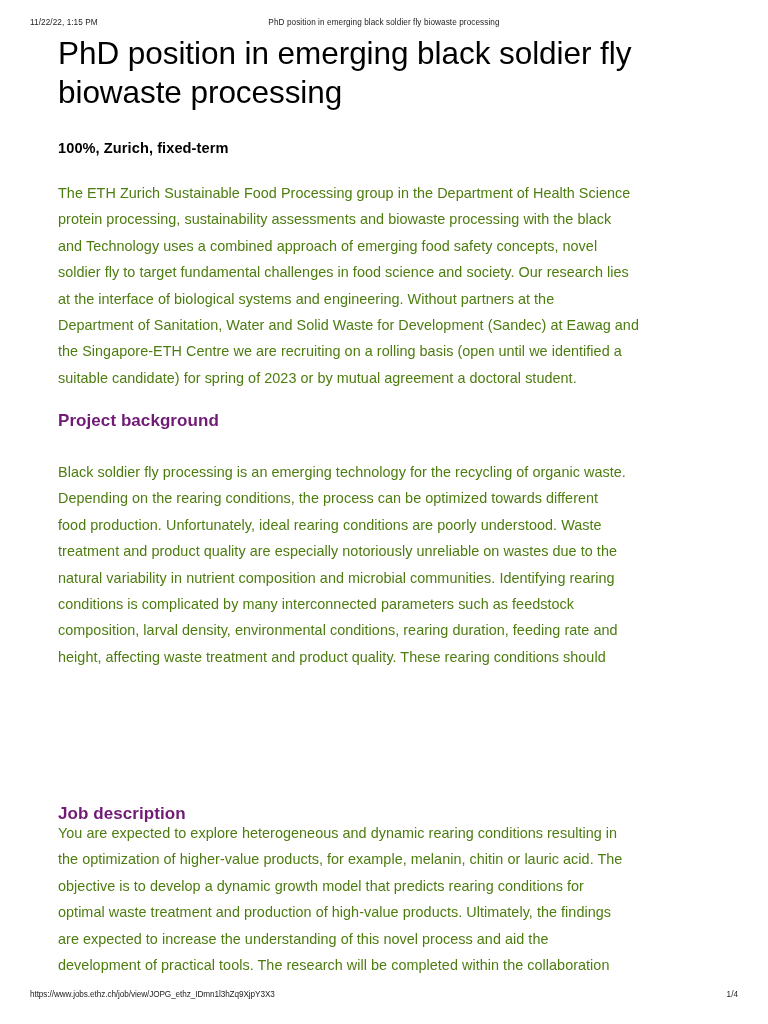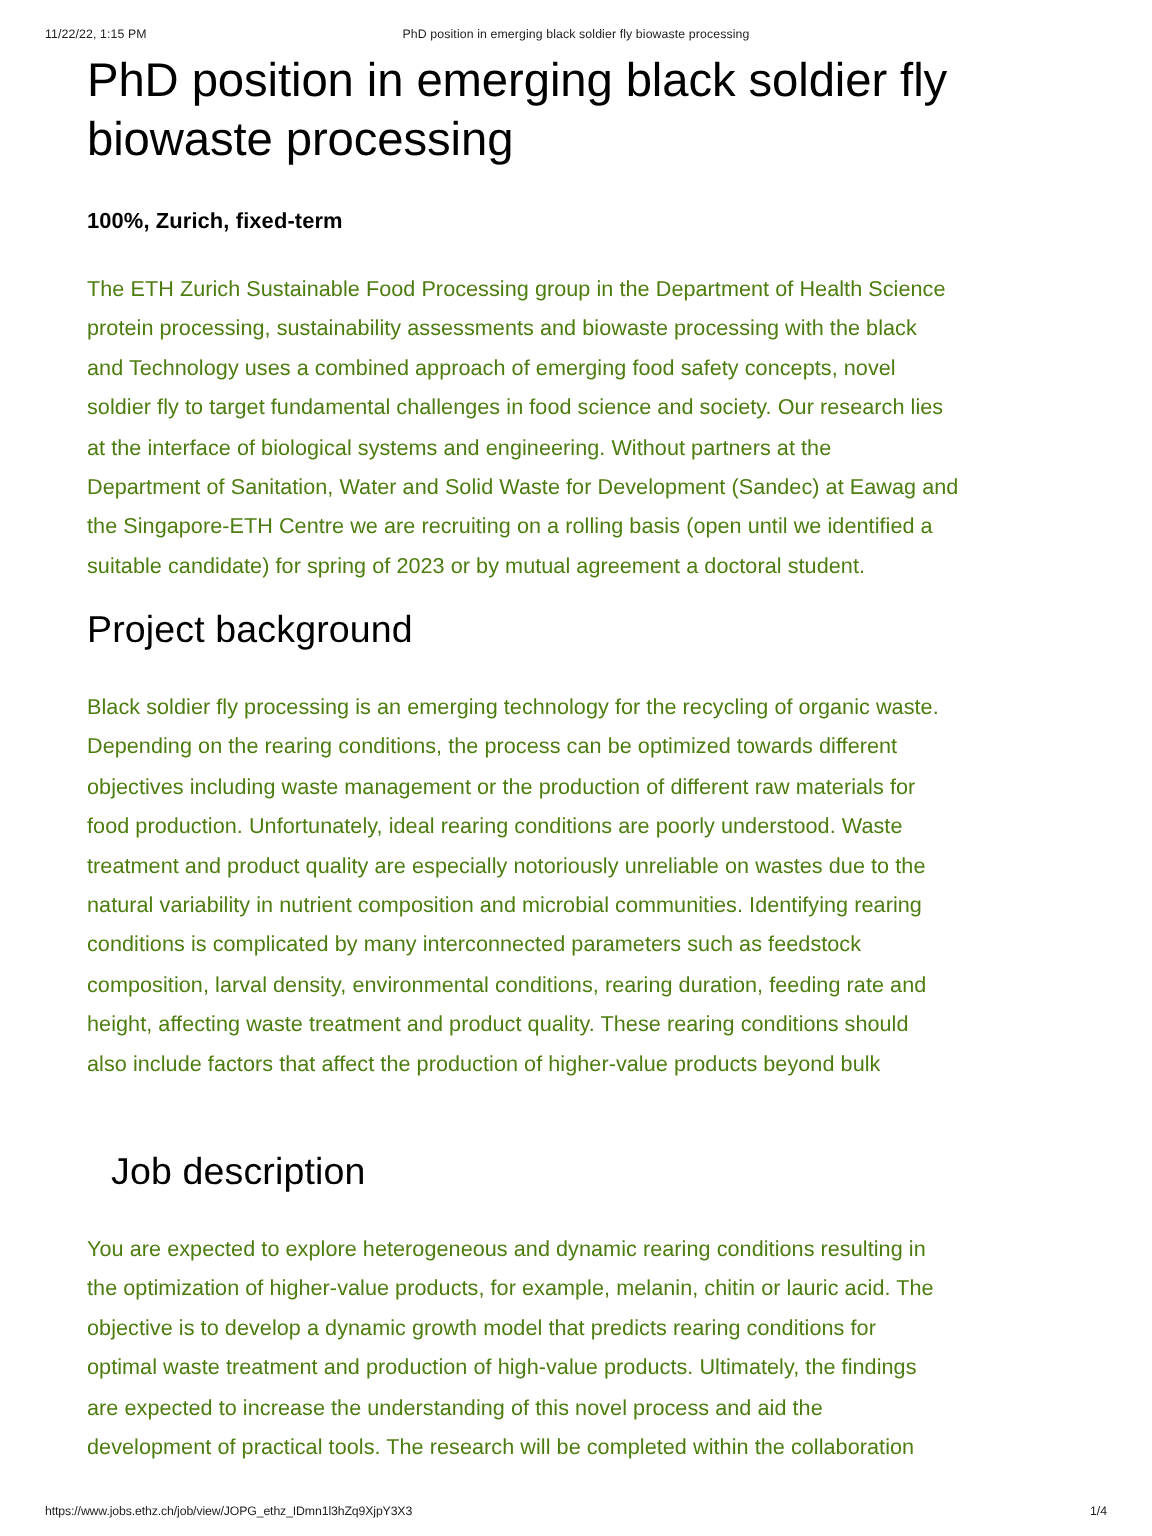--- a/index.html
+++ b/index.html
@@ -40,21 +40,21 @@
     position: absolute;
     left: 0;
     width: 768px;
     text-align: center;
     white-space: nowrap;
   }
 
   
   .print-footer {
     position: absolute;
-    bottom: 7px;
+    bottom: 20px;
     left: 0;
     width: 768px;
     height: 14px;
     font-size: 8.2px;
     color: #1c1c1c;
   }
   .print-footer .pf-url {
     position: absolute;
     left: 30px;
     top: 0;
@@ -108,33 +108,33 @@
     color: #4d7c0f;
     letter-spacing: 0.003em;
     margin: 0;
     padding: 0;
   }
 
   h2.section-heading {
     margin: 0;
     padding: 0;
     font-family: "Liberation Sans Narrow", "Liberation Sans", sans-serif;
-    font-weight: 400;
-    font-size: 25px;
+    font-weight: 700;
+    font-size: 17px;
     line-height: 27px;
     letter-spacing: 0.004em;
-    color: #000000;
+    color: #701a75;
   }
 
   
   .blk { position: absolute; left: 0; width: 654px; }
   #intro-paragraph   { top: 146px; }
   #heading-project   { top: 373px; }
   #project-paragraph { top: 425px; }
-  #heading-job       { top: 734px; margin-left: 16px; }
+  #heading-job       { top: 766px; }
   #job-paragraph     { top: 786px; }
 
   .body-text > span { display: block; white-space: nowrap; }
 </style>
 </head>
 <body>
 
 <div class="print-header">
   <span class="ph-date">11/22/22, 1:15 PM</span>
   <span class="ph-title">PhD position in emerging black soldier fly biowaste processing</span>
@@ -155,28 +155,26 @@
       <span>Department of Sanitation, Water and Solid Waste for Development (Sandec) at Eawag and</span>
       <span>the Singapore-ETH Centre we are recruiting on a rolling basis (open until we identified a</span>
       <span>suitable candidate) for spring of 2023 or by mutual agreement a doctoral student.</span>
     </div>
 
   <h2 class="blk section-heading" id="heading-project">Project background</h2>
 
   <div class="blk body-text" id="project-paragraph">
       <span>Black soldier fly processing is an emerging technology for the recycling of organic waste.</span>
       <span>Depending on the rearing conditions, the process can be optimized towards different</span>
-      <span>objectives including waste management or the production of different raw materials for</span>
       <span>food production. Unfortunately, ideal rearing conditions are poorly understood. Waste</span>
       <span>treatment and product quality are especially notoriously unreliable on wastes due to the</span>
       <span>natural variability in nutrient composition and microbial communities. Identifying rearing</span>
       <span>conditions is complicated by many interconnected parameters such as feedstock</span>
       <span>composition, larval density, environmental conditions, rearing duration, feeding rate and</span>
       <span>height, affecting waste treatment and product quality. These rearing conditions should</span>
-      <span>also include factors that affect the production of higher-value products beyond bulk</span>
     </div>
 
   <h2 class="blk section-heading" id="heading-job">Job description</h2>
 
   <div class="blk body-text" id="job-paragraph">
       <span>You are expected to explore heterogeneous and dynamic rearing conditions resulting in</span>
       <span>the optimization of higher-value products, for example, melanin, chitin or lauric acid. The</span>
       <span>objective is to develop a dynamic growth model that predicts rearing conditions for</span>
       <span>optimal waste treatment and production of high-value products. Ultimately, the findings</span>
       <span>are expected to increase the understanding of this novel process and aid the</span>

